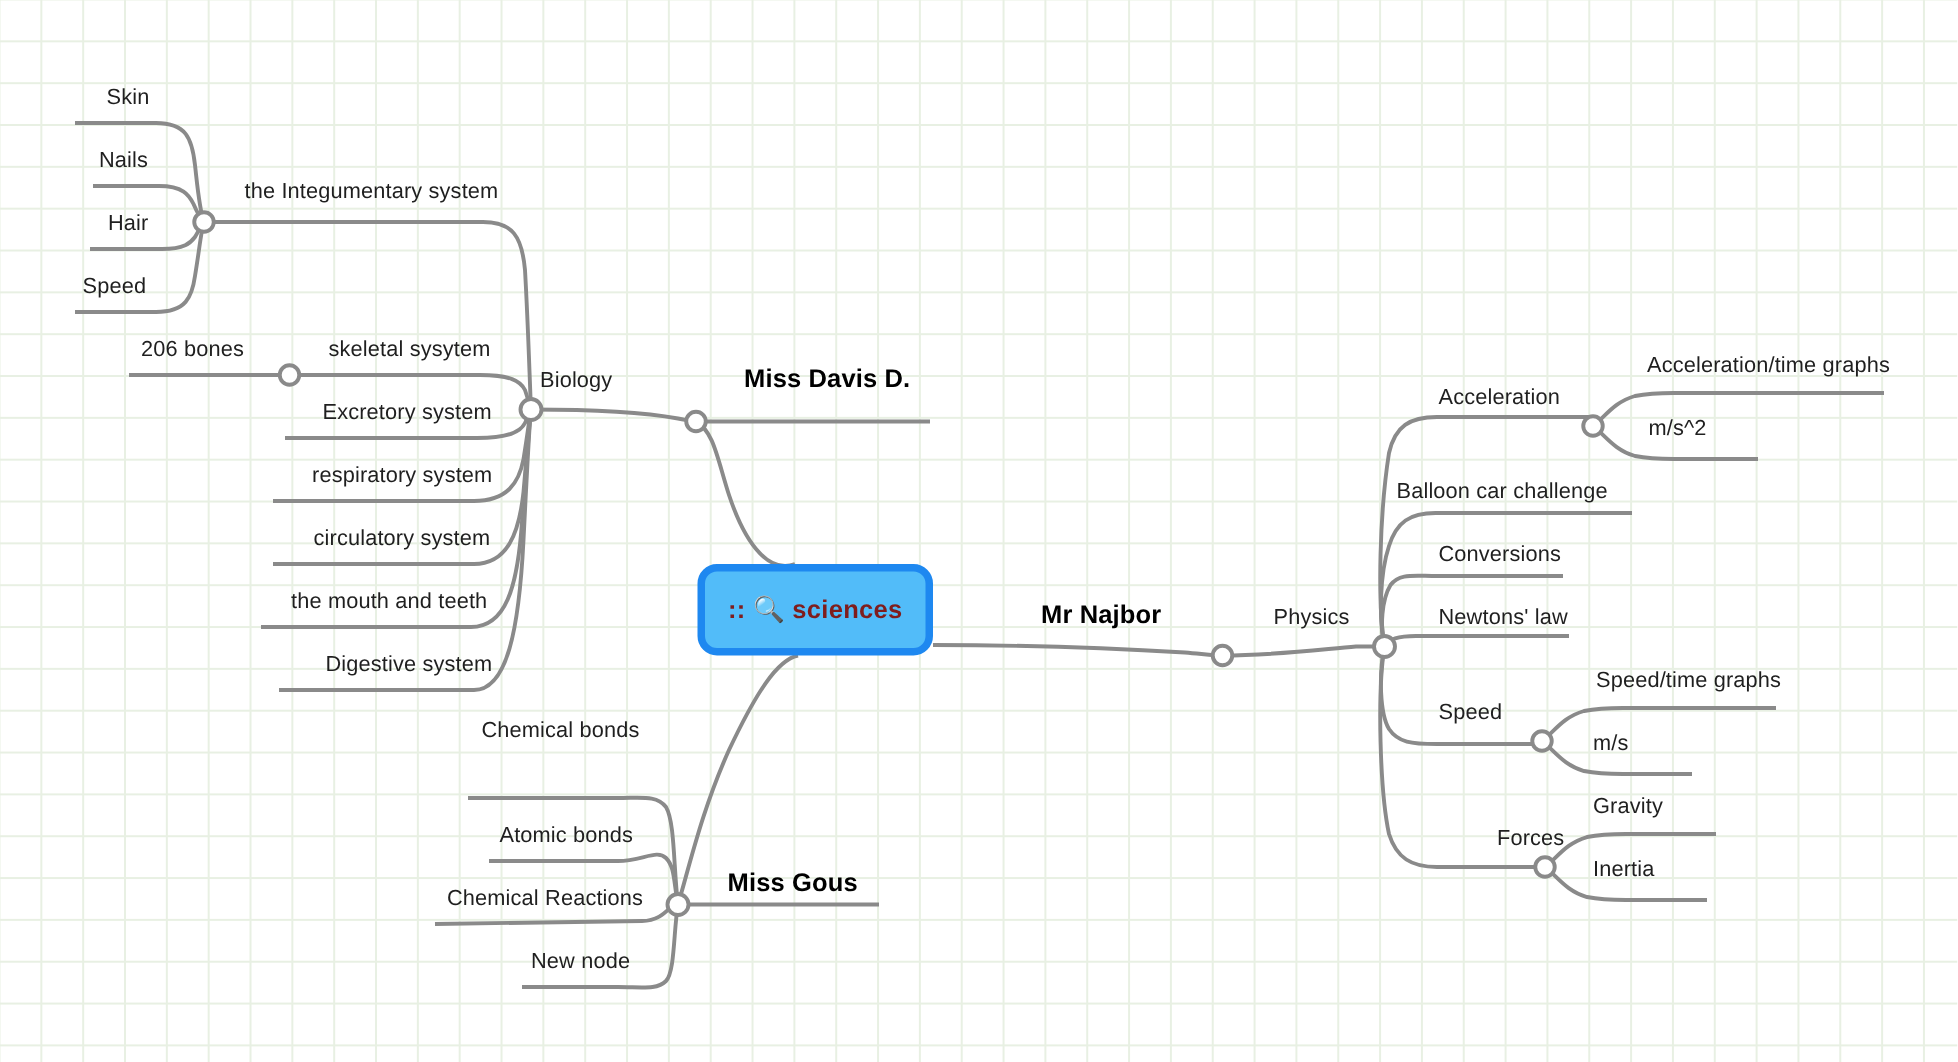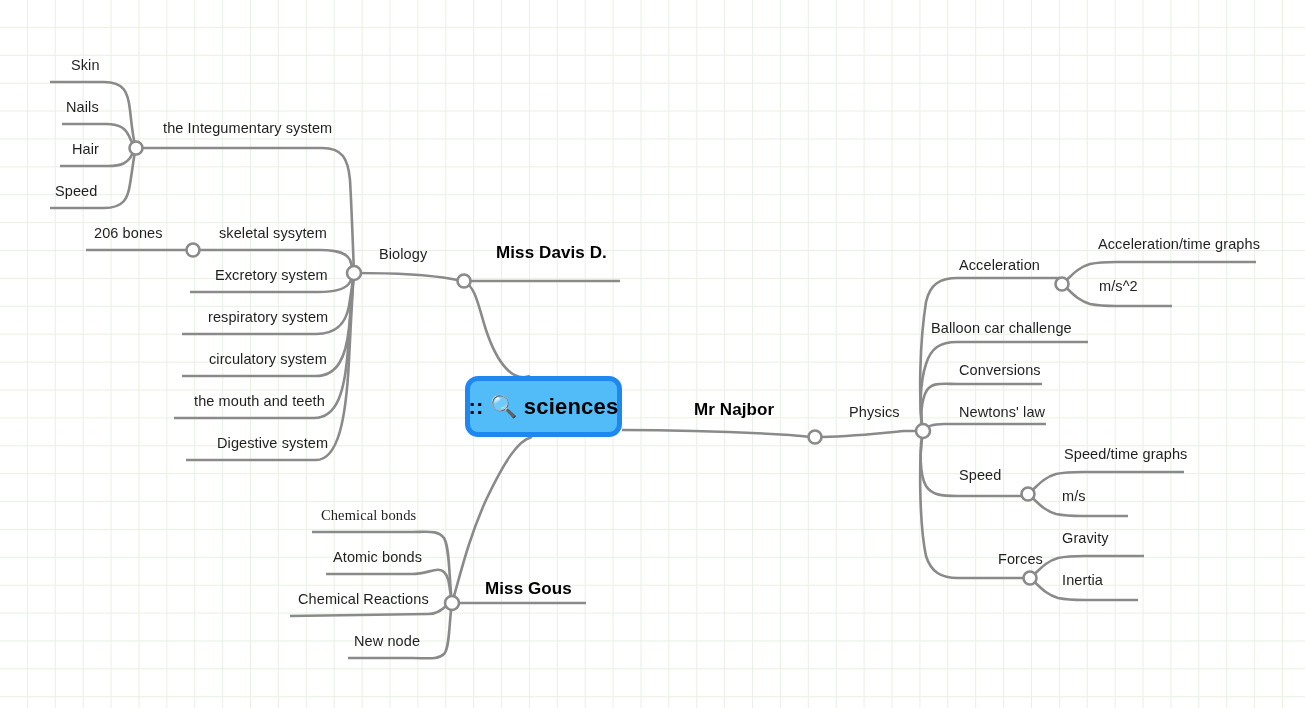--- a/index.html
+++ b/index.html
@@ -48,23 +48,23 @@
     height: 61px;
     box-sizing: border-box;
     background: #52bcf9;
     border: 5px solid #1e88f0;
     border-radius: 13px;
     display: flex;
     align-items: center;
     justify-content: center;
   }
   .root-text {
-    font-size: 22px;
+    font-size: 17px;
     font-weight: bold;
-    color: #000000;
+    color: #7f1d1d;
     white-space: nowrap;
     letter-spacing: 0.2px;
   }
 </style>
 </head>
 <body>
 
 <div id="canvas">
 
   <svg id="links" viewBox="0 0 1305 708" xmlns="http://www.w3.org/2000/svg">
@@ -146,21 +146,21 @@
   <div class="node-label" style="left:163px; top:121px;">the Integumentary system</div>
 
   <div class="node-label" style="left:94px; top:226px;">206 bones</div>
   <div class="node-label" style="left:219px; top:226px;">skeletal sysytem</div>
   <div class="node-label" style="left:215px; top:268px;text-align:center;">Excretory system</div>
   <div class="node-label" style="left:208px; top:310px;">respiratory system</div>
   <div class="node-label" style="left:209px; top:352px;">circulatory system</div>
   <div class="node-label" style="left:194px; top:394px;">the mouth and teeth</div>
   <div class="node-label" style="left:217px; top:436px;">Digestive system</div>
 
-  <div class="node-label" style="left:379px; top:247px;text-align:center;">Biology</div>
+  <div class="node-label" style="left:360px; top:247px;text-align:center;">Biology</div>
   <div class="node-label bold" style="left:496px; top:244px;">Miss Davis D.</div>
 
   <div class="node-label bold" style="left:694px; top:401px;">Mr Najbor</div>
   <div class="node-label" style="left:849px; top:405px;">Physics</div>
 
   <div class="node-label" style="left:959px; top:258px;">Acceleration</div>
   <div class="node-label" style="left:1098px; top:237px;">Acceleration/time graphs</div>
   <div class="node-label" style="left:1099px; top:279px;">m/s^2</div>
 
   <div class="node-label" style="left:931px; top:321px;">Balloon car challenge</div>
@@ -168,19 +168,19 @@
   <div class="node-label" style="left:959px; top:405px;">Newtons' law</div>
 
   <div class="node-label" style="left:959px; top:468px;">Speed</div>
   <div class="node-label" style="left:1064px; top:447px;">Speed/time graphs</div>
   <div class="node-label" style="left:1062px; top:489px;">m/s</div>
 
   <div class="node-label" style="left:998px; top:552px;text-align:right;">Forces</div>
   <div class="node-label" style="left:1062px; top:531px;">Gravity</div>
   <div class="node-label" style="left:1062px; top:573px;">Inertia</div>
 
-  <div class="node-label" style="left:321px; top:508px;font-family:Liberation Serif, serif;">Chemical bonds</div>
+  <div class="node-label" style="left:321px; top:480px;">Chemical bonds</div>
   <div class="node-label" style="left:333px; top:550px;">Atomic bonds</div>
   <div class="node-label" style="left:298px; top:592px;">Chemical Reactions</div>
   <div class="node-label" style="left:354px; top:634px;">New node</div>
   <div class="node-label bold" style="left:485px; top:568px;margin-top:12px;">Miss Gous</div>
 
 </div>
 
 </body></html>

